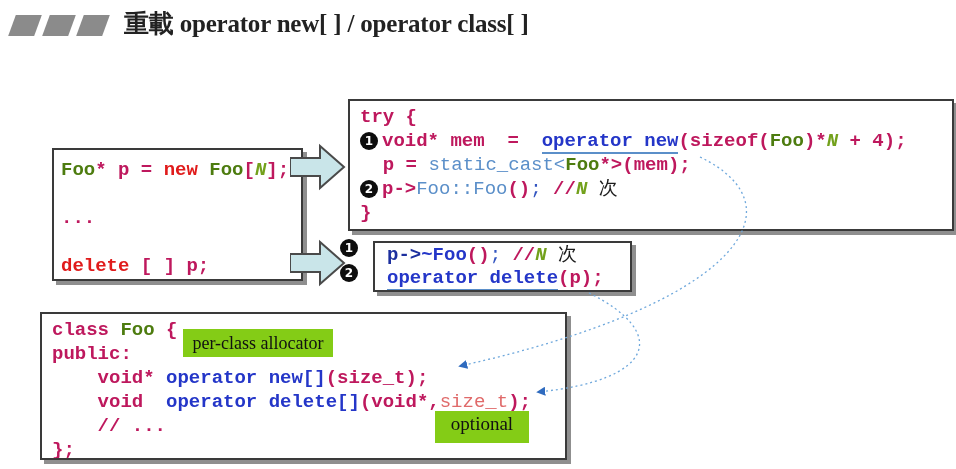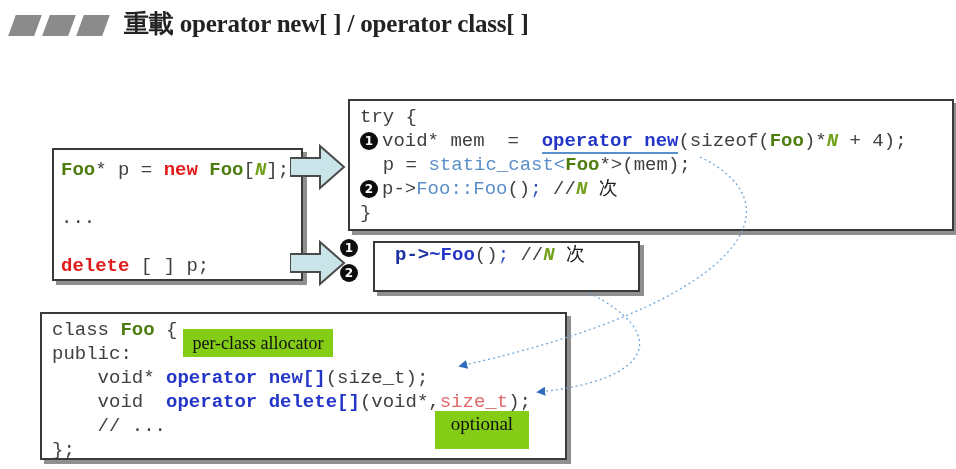--- a/index.html
+++ b/index.html
@@ -13,27 +13,27 @@
          font-weight:bold;font-size:25px;color:#222;letter-spacing:-0.2px;white-space:nowrap;}
 
   
   .codebox{position:absolute;background:#ffffff;border:2px solid #3a3a3a;
            box-shadow:4px 4px 0 #8f8f8f;font-family:"Liberation Mono",monospace;
            font-size:19px;white-space:pre;color:#4f4f4f;overflow:hidden;}
   #source-box{left:52px;top:148px;width:240px;height:125px;padding:4px 0 0 7px;}
   #source-box .code-line{height:48px;line-height:32px;}
   #try-box{left:348px;top:99px;width:592px;height:124px;padding:4px 0 0 10px;}
   #try-box .code-line{line-height:24px;height:24px;}
-  #delete-box{left:373px;top:241px;width:243px;height:46px;padding:1px 0 0 20px;}
+  #delete-box{left:373px;top:241px;width:243px;height:46px;padding:1px 0 0 12px;}
   #delete-box .code-line{line-height:23px;height:23px;}
   #class-box{left:40px;top:312px;width:497px;height:140px;padding:4px 16px 0 10px;}
   #class-box .code-line{line-height:24px;height:24px;}
 
   
-  .tk-d{color:#404040;}
+  .tk-d{color:#be185d;font-weight:bold;}
   .tk-blk{color:#1c1c1c;}
   .tk-p{color:#4d7c0f;font-weight:bold;}
   .tk-r{color:#e01b1b;font-weight:bold;}
   .tk-g{color:#73a11c;font-weight:bold;font-style:italic;}
   .tk-b{color:#2436c8;font-weight:bold;}
   .tk-bu{color:#2436c8;font-weight:bold;border-bottom:2px solid #5b8fc9;}
   .tk-sb{color:#5b8fc9;}
   .tk-nv{color:#1c2f9e;font-weight:bold;}
   .tk-sal{color:#e06a6a;margin-top:28px;}
   .tk-bs{color:#3355c0;}
@@ -45,21 +45,21 @@
   .abs-badge{position:absolute;width:18px;height:18px;border-radius:50%;background:#0d0d0d;
          color:#fff;font-size:12px;font-weight:bold;text-align:center;line-height:18px;
          font-family:"DejaVu Sans",sans-serif;z-index:4;}
   #badge-d1{left:340px;top:239px;}
   #badge-d2{left:340px;top:264px;}
 
   
   .gray-label{position:absolute;background:#84cc16;font-family:"Liberation Serif",serif;
               color:#111;text-align:center;z-index:3;}
   #per-class-label{left:183px;top:329px;width:150px;height:28px;line-height:28px;font-size:18px;}
-  #optional-label{left:435px;top:411px;width:94px;height:38px;line-height:26px;font-size:19px;}
+  #optional-label{left:435px;top:411px;width:94px;height:32px;line-height:26px;font-size:19px;}
 
   .block-arrow{position:absolute;z-index:2;}
   #block-arrow-1{left:290px;top:143px;}
   #block-arrow-2{left:290px;top:239px;}
 
   #dotted-overlay{position:absolute;left:0;top:0;z-index:5;pointer-events:none;}
 </style>
 </head>
 <body>
 
@@ -69,21 +69,21 @@
     <div class="bullet"></div>
     <div class="bullet"></div>
     <div class="bullet"></div>
   </div>
   <div class="title">重載 operator new[ ] / operator class[ ]</div>
 
   <div class="codebox" id="source-box"><div class="code-line"><span class="tk-p">Foo</span><span class="tk-d">* p = </span><span class="tk-r">new</span><span class="tk-d"> </span><span class="tk-p">Foo</span><span class="tk-d">[</span><span class="tk-g">N</span><span class="tk-d">];</span></div><div class="code-line"><span class="tk-d">...</span></div><div class="code-line"><span class="tk-r">delete</span><span class="tk-d"> [ ] p;</span></div></div>
 
   <div class="codebox" id="try-box"><div class="code-line"><span class="tk-d">try {</span></div><div class="code-line"><span class="badge">1</span><span class="tk-d">void* mem  =  </span><span class="tk-bu">operator new</span><span class="tk-d">(sizeof(</span><span class="tk-p">Foo</span><span class="tk-d">)*</span><span class="tk-g">N</span><span class="tk-d"> + 4);</span></div><div class="code-line"><span class="tk-d">  p = </span><span class="tk-sb">static_cast</span><span class="tk-sb">&lt;</span><span class="tk-p">Foo</span><span class="tk-d">*&gt;</span><span class="tk-d">(mem);</span></div><div class="code-line"><span class="badge">2</span><span class="tk-d">p-&gt;</span><span class="tk-sb">Foo::Foo</span><span class="tk-d">()</span><span class="tk-bs">; </span><span class="tk-d">//</span><span class="tk-g">N</span><span class="tk-blk"> 次</span></div><div class="code-line"><span class="tk-d">}</span></div></div>
 
-  <div class="codebox" id="delete-box"><div class="code-line"><span class="tk-nv">p-&gt;</span><span class="tk-b">~Foo</span><span class="tk-d">()</span><span class="tk-bs">; </span><span class="tk-d">//</span><span class="tk-g">N</span><span class="tk-blk"> 次</span></div></div>
+  <div class="codebox" id="delete-box"><div class="code-line"><span class="tk-nv">p-&gt;</span><span class="tk-b">~Foo</span><span class="tk-d">()</span><span class="tk-bs">; </span><span class="tk-d">//</span><span class="tk-g">N</span><span class="tk-blk"> 次</span></div><div class="code-line"><span class="tk-bu">operator delete</span><span class="tk-d">(p);</span></div></div>
   <div class="abs-badge" id="badge-d1">1</div>
   <div class="abs-badge" id="badge-d2">2</div>
 
   <div class="codebox" id="class-box"><div class="code-line"><span class="tk-d">class </span><span class="tk-p">Foo</span><span class="tk-d"> {</span></div><div class="code-line"><span class="tk-d">public:</span></div><div class="code-line"><span class="tk-d">    void* </span><span class="tk-b">operator new[]</span><span class="tk-d">(size_t);</span></div><div class="code-line"><span class="tk-d">    void  </span><span class="tk-b">operator delete[]</span><span class="tk-d">(void*,</span><span class="tk-sal">size_t</span><span class="tk-d">);</span></div><div class="code-line"><span class="tk-d">    // ...</span></div><div class="code-line"><span class="tk-d">};</span></div></div>
 
   <div class="gray-label" id="per-class-label">per-class allocator</div>
   <div class="gray-label" id="optional-label">optional</div>
 
   <svg class="block-arrow" id="block-arrow-1" width="58" height="48" viewBox="0 0 58 48">
     <polygon points="0,15 30,15 30,3 54,24 30,45 30,33 0,33" fill="#c9e5e9" stroke="#4a4a4a" stroke-width="2"></polygon>

